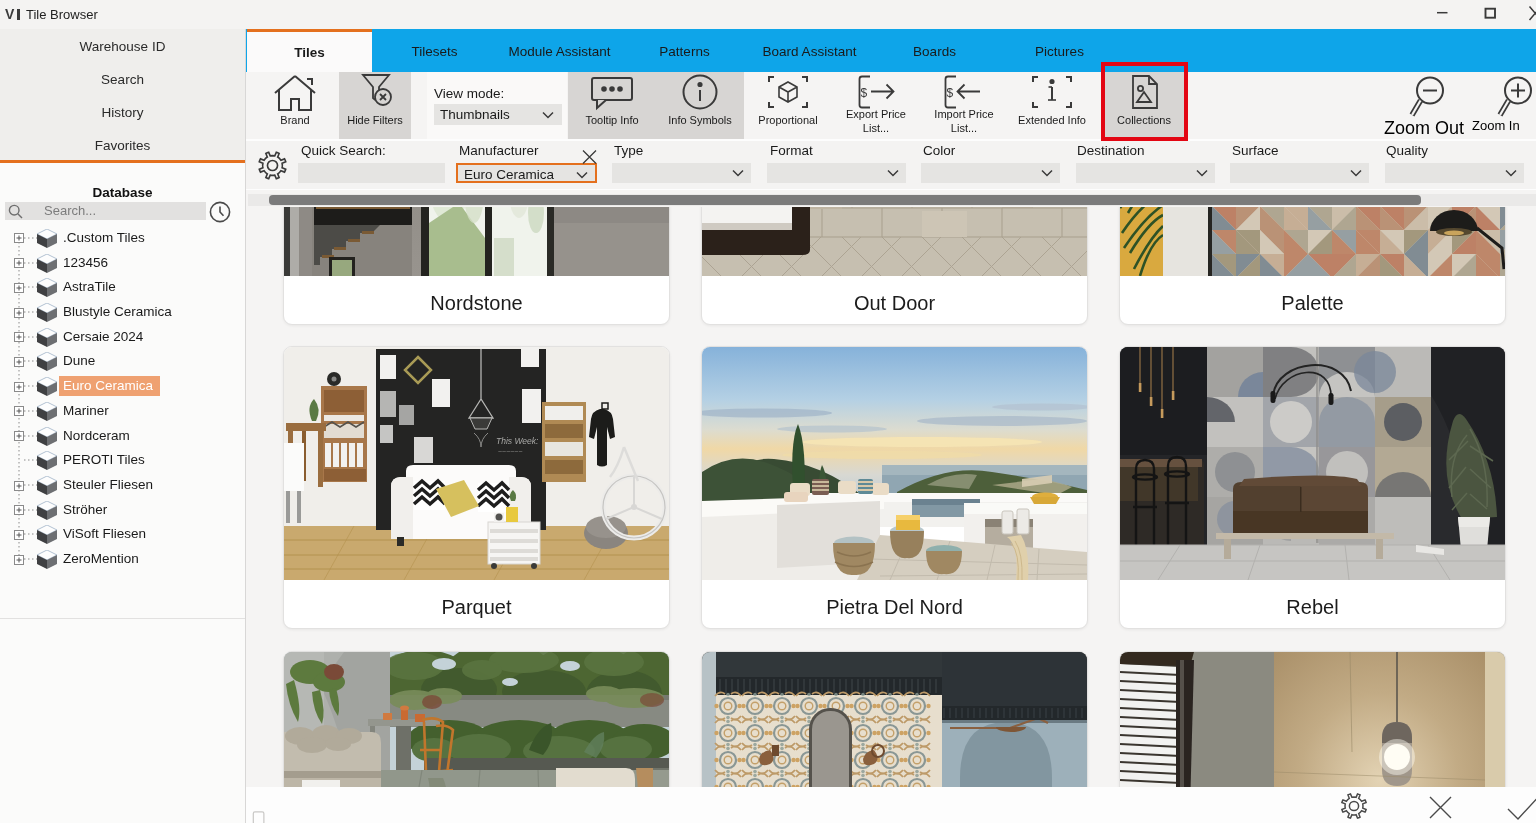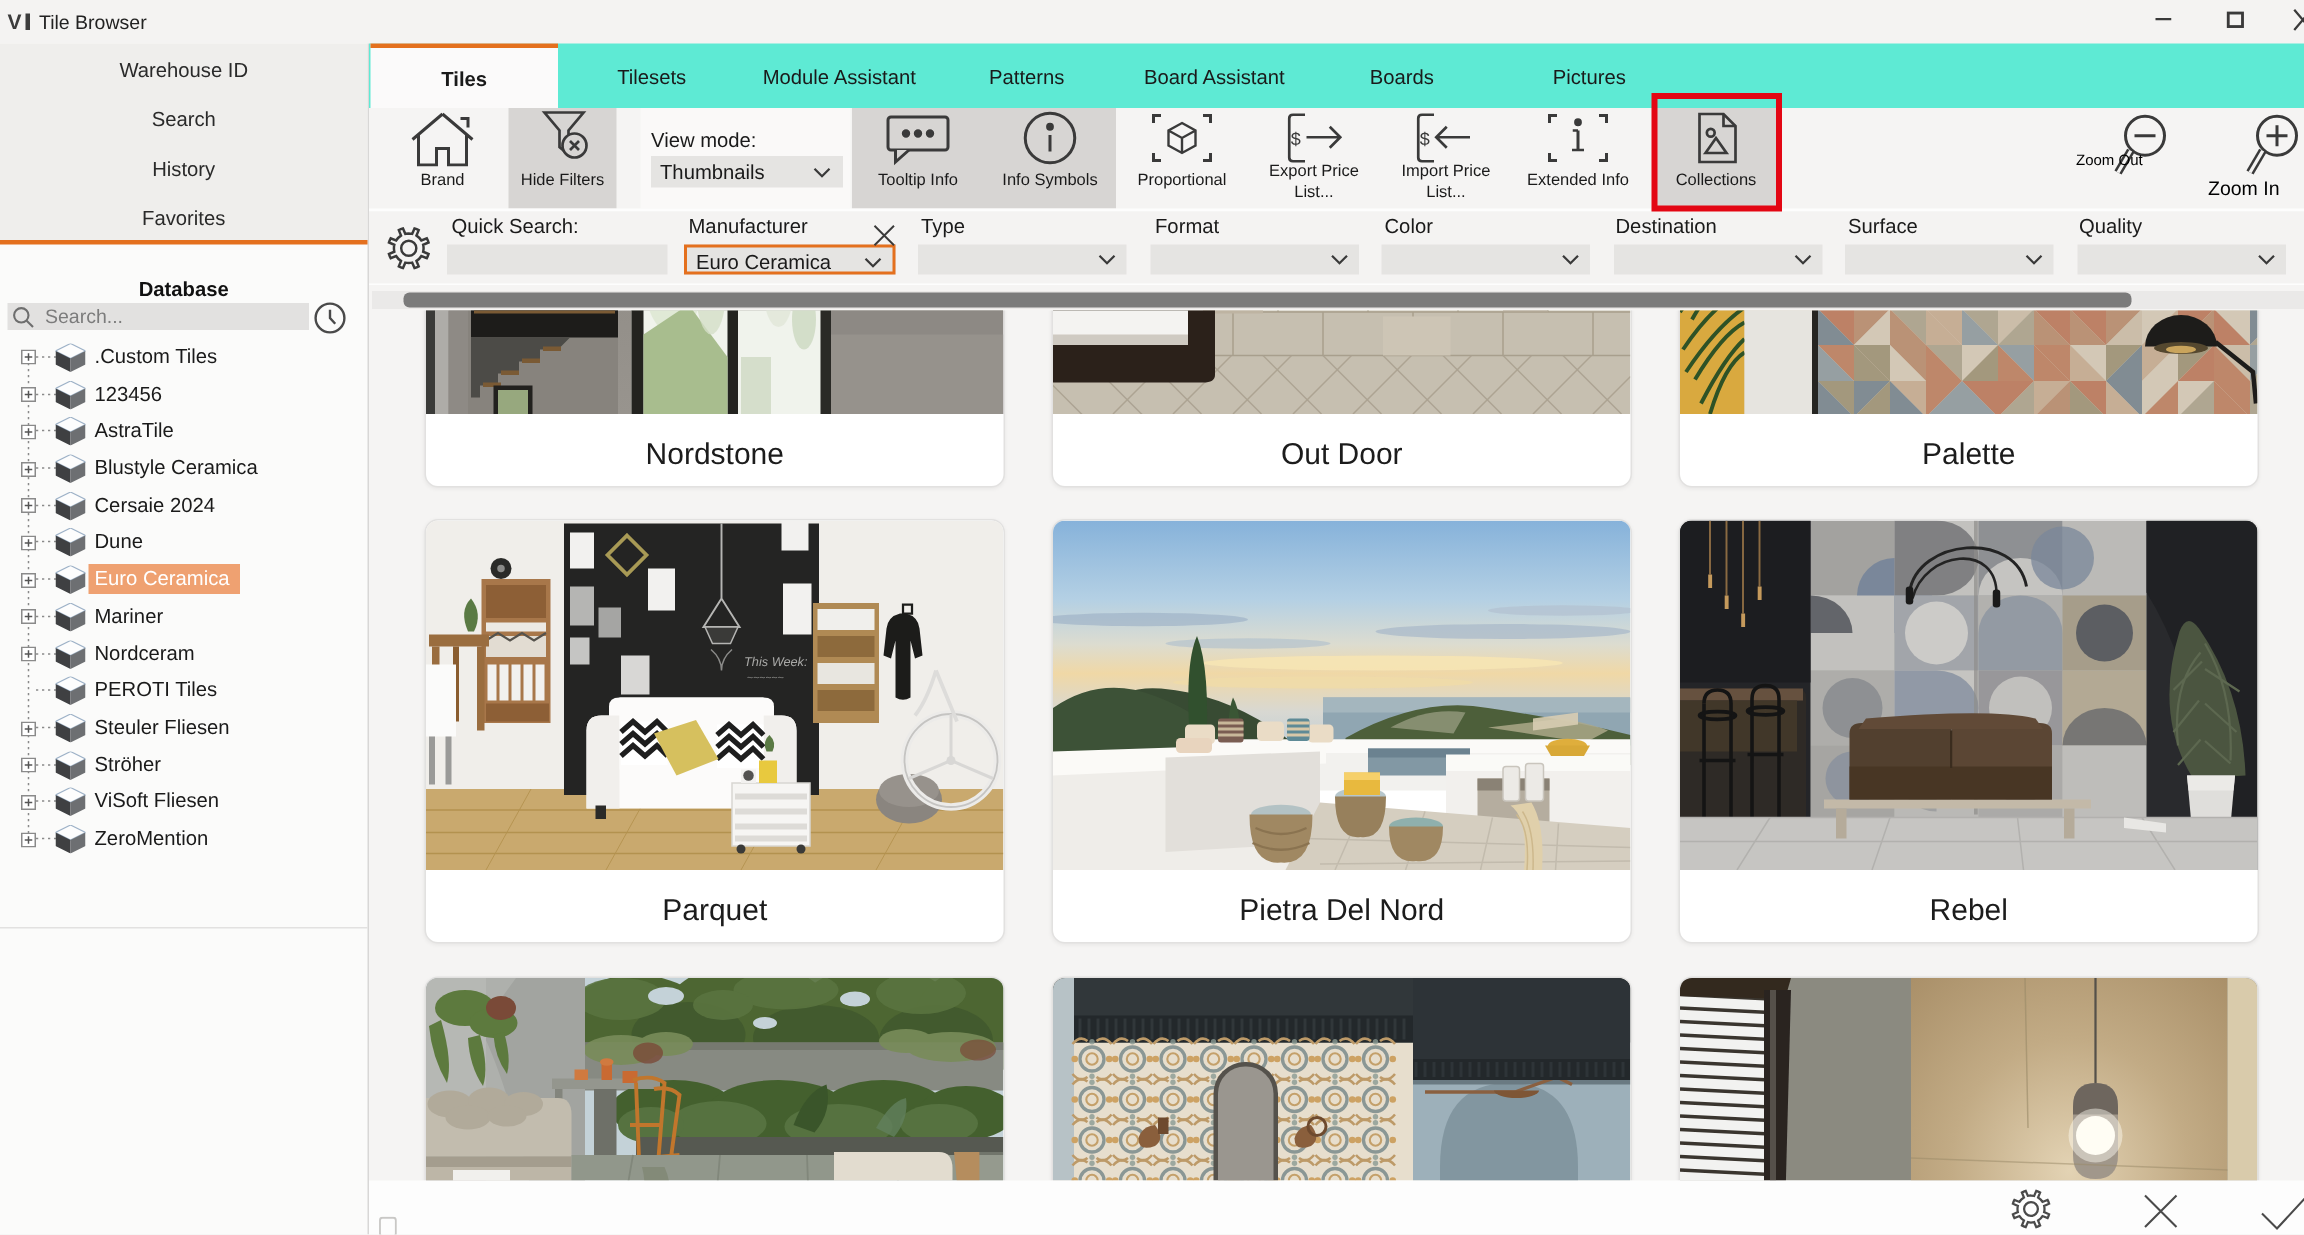--- a/index.html
+++ b/index.html
@@ -4,21 +4,21 @@
 *{margin:0;padding:0;box-sizing:border-box}
 html,body{width:1536px;height:823px;overflow:hidden;font-family:"Liberation Sans",sans-serif;background:#f5f4f3}
 .abs{position:absolute}
 #page{position:relative;width:1536px;height:823px}
 #titlebar{left:0;top:0;width:1536px;height:29px;background:#f4f3f2}
 #sidebar{left:0;top:29px;width:246px;height:794px;background:#fbfbfa;border-right:1px solid #d8d7d6}
 #nav{left:0;top:0;width:245px;height:132px;background:#efeeec}
 .navitem{width:245px;text-align:center;font-size:13.5px;color:#2a2a2a;position:absolute}
 .trow{position:absolute;left:0;width:245px;height:20px;font-size:13.5px;color:#1a1a1a;line-height:20px}
 #main{left:246px;top:29px;width:1290px;height:794px;background:#f5f4f3}
-#tabrow{left:0;top:0;width:1290px;height:43px;background:#5eead4}
+#tabrow{left:0;top:0;width:1290px;height:43px;background:#0ea5e9}
 .tab{position:absolute;top:0;height:43px;width:125px;text-align:center;font-size:13.5px;color:#1a1a1a;line-height:46px}
 .tbtn{position:absolute;top:0;height:67px;text-align:center}
 .tbtn.on{background:#d7d5d3}
 .tbtn .cap{position:absolute;left:0;right:0;top:42px;font-size:11px;color:#1a1a1a;line-height:13.5px}
 .dd{position:absolute;background:#e5e4e2;font-size:13.5px;color:#1a1a1a;line-height:19px}
 .flab{position:absolute;top:2px;font-size:13.5px;color:#1a1a1a}
 .card{position:absolute;width:387px;height:283px;background:#fff;border:1px solid #e2e1e0;border-radius:9px;box-shadow:0 1px 3px rgba(0,0,0,0.06)}
 .cimg{position:absolute;left:0;top:0;width:385px;height:233px;border-radius:8px 8px 0 0;overflow:hidden}
 .cimg svg{display:block}
 .ctitle{position:absolute;left:0;top:233px;width:385px;height:48px;text-align:center;font-size:20px;color:#1c1c1c;line-height:55px}
@@ -35,21 +35,21 @@
  </svg>
 </div>
 <div id="sidebar" class="abs">
 <div id="nav" class="abs"></div>
 <div class="navitem" style="top:10px">Warehouse ID</div>
 <div class="navitem" style="top:43px">Search</div>
 <div class="navitem" style="top:76px">History</div>
 <div class="navitem" style="top:109px">Favorites</div>
 <div class="abs" style="left:0;top:131px;width:245px;height:3px;background:#e4701e"></div>
 <div class="navitem" style="top:156px;font-weight:bold;color:#111">Database</div>
-<div class="abs" style="left:5px;top:173px;width:201px;height:18px;background:#e2e1e0;color:#7c7c7c;font-size:13px;line-height:18px"><span style="margin-left:25px">Search...</span></div>
+<div class="abs" style="left:5px;top:173px;width:201px;height:18px;background:#e2e1e0;color:#7c7c7c;font-size:13px;line-height:18px"><span style="margin-left:39px">Search...</span></div>
 <svg class="abs" style="left:8px;top:175px" width="16" height="16" viewBox="0 0 16 16" fill="none" stroke="#6e6e6e" stroke-width="1.4">
         <circle cx="6.2" cy="6.2" r="4.8"></circle>
         <path d="M9.8 9.8 L14 14"></path>
       </svg>
 <svg class="abs" style="left:209px;top:172px" width="22" height="22" viewBox="0 0 22 22" fill="none" stroke="#4a4a4a" stroke-width="1.6">
         <circle cx="11" cy="11" r="9.6"></circle>
         <path d="M11 5.5 V11 L14.5 14.8"></path>
       </svg>
 <svg class="abs" style="left:0;top:198px" width="60" height="392" viewBox="0 0 60 392" fill="none" stroke="#8a8a8a" stroke-dasharray="1.5,2.5" stroke-width="1">
 <path d="M19 11 V332"></path>
@@ -329,21 +329,21 @@
             </svg></div>
           <div class="cap" style="">Extended Info</div>
         </div>
 <div class="abs" style="left:1138px;top:0;width:92px;height:67px">
 <svg class="abs" style="left:19px;top:3px" width="45" height="45" viewBox="0 0 45 45" fill="none" stroke="#3a3a3a" stroke-width="2">
             <circle cx="27" cy="15.5" r="13"></circle>
             <path d="M9 40 L17.5 25.5" stroke-width="5.5"></path>
             <path d="M9 40 L17.5 25.5" stroke="#f5f4f3" stroke-width="2.2"></path>
             <path d="M20 15.5 h14"></path>
           </svg>
-<div class="cap abs" style="left:0;right:0;top:30px;font-size:10px">Zoom Out</div>
+<div class="cap abs" style="left:0;right:0;top:46px;font-size:18px">Zoom Out</div>
         </div>
 <div class="abs" style="left:1226px;top:0;width:92px;height:67px">
 <svg class="abs" style="left:17px;top:3px" width="50" height="45" viewBox="0 0 50 45" fill="none" stroke="#3a3a3a" stroke-width="2">
             <circle cx="29" cy="15.5" r="13"></circle>
             <path d="M11 40 L19.5 25.5" stroke-width="5.5"></path>
             <path d="M11 40 L19.5 25.5" stroke="#f5f4f3" stroke-width="2.2"></path>
             <path d="M22 15.5 h14 M29 8.5 v14"></path>
           </svg>
 <div class="cap abs" style="left:0;right:0;top:46px;font-size:13px">Zoom In</div>
         </div>

